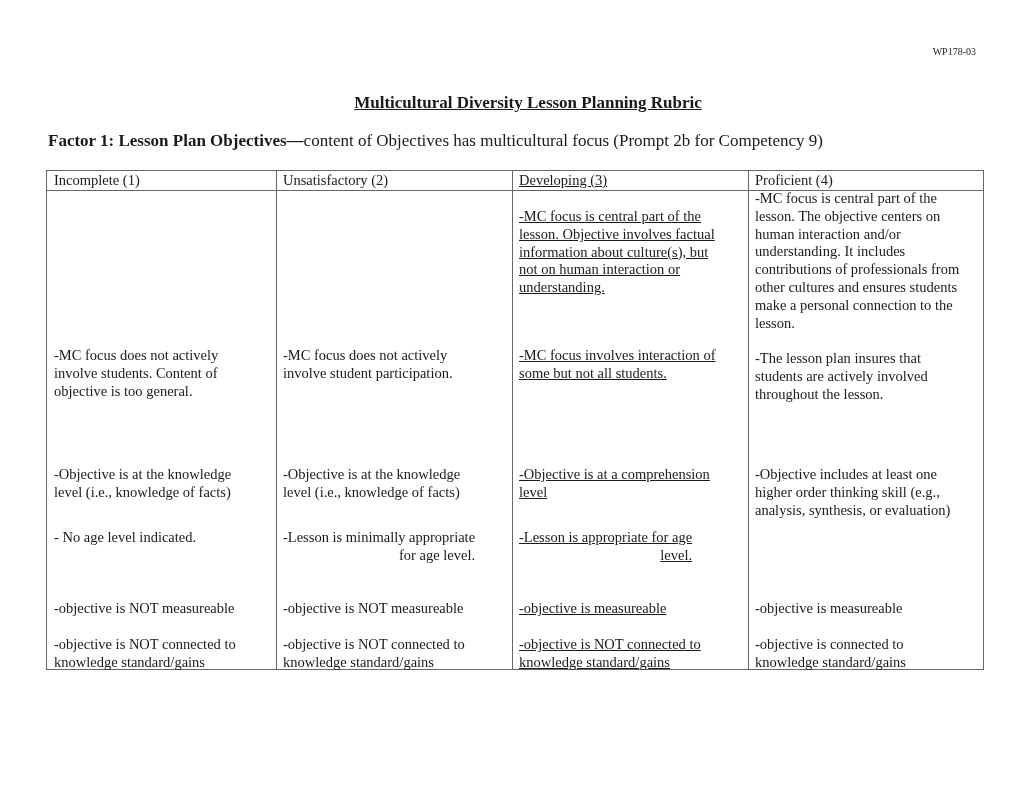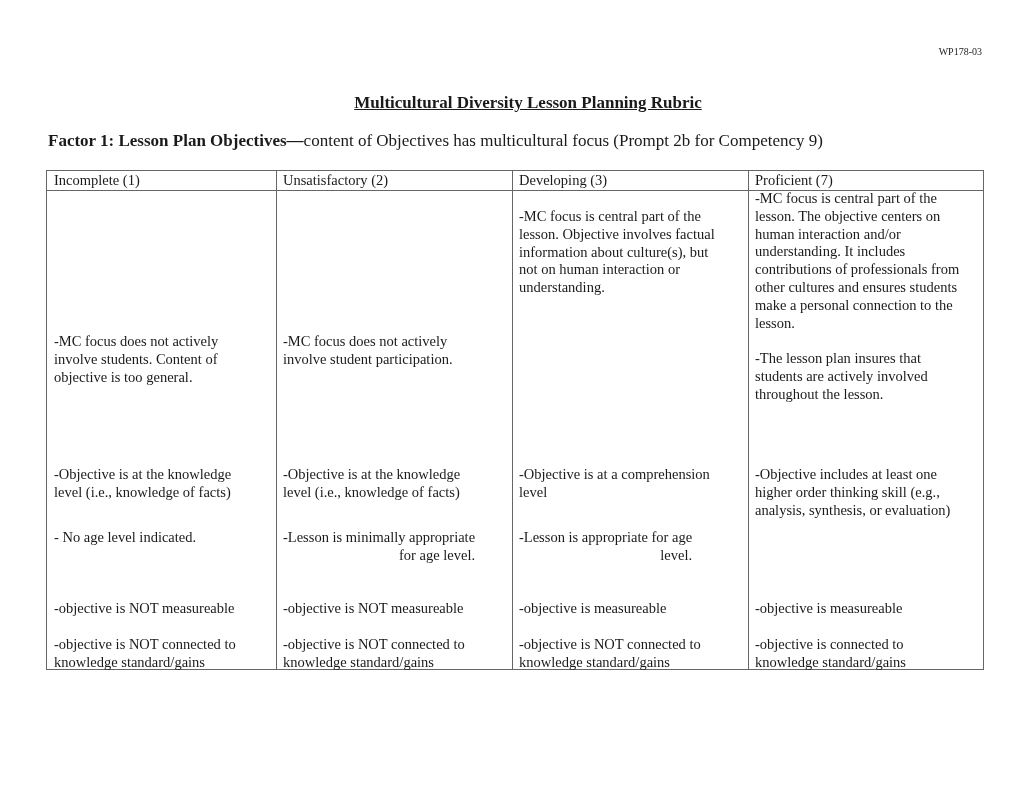--- a/index.html
+++ b/index.html
@@ -1,33 +1,33 @@
 <!DOCTYPE html>
 <html><head>
   <meta charset="utf-8">
   <style>
     html, body { margin: 0; padding: 0; background: #ffffff; }
     body { width: 1024px; height: 791px; position: relative; overflow: hidden;
            font-family: "Liberation Serif", serif; color: #1a1a1a; }
-    .docid { position: absolute; left: 6px; width: 976px; top: 46px; text-align: right;
+    .docid { position: absolute; left: 0; width: 976px; top: 46px; text-align: right;
              font-size: 10px; color: #222; }
     .title { position: absolute; left: 16px; width: 1024px; top: 93px; text-align: center;
              font-weight: bold; font-size: 17px; text-decoration: underline; }
     .factor { position: absolute; left: 48px; top: 131px; font-size: 17px; white-space: nowrap; }
     .factor b { font-weight: bold; }
     .tbl { position: absolute; left: 46px; top: 170px; width: 938px; height: 500px;
            border: 1px solid #666; box-sizing: border-box; }
     .hline { position: absolute; left: 0; right: 0; top: 19px; height: 0; border-top: 1px solid #666; }
     .vline { position: absolute; top: 0; bottom: 0; width: 0; border-left: 1px solid #666; }
     .v1 { left: 229px; } .v2 { left: 465px; } .v3 { left: 701px; }
     .th { position: absolute; top: 1px; font-size: 14.5px; line-height: 17.8px; white-space: nowrap; }
     .p { position: absolute; font-size: 14.5px; line-height: 17.8px; white-space: pre-line; }
-    .c0 { left: 7px; } .c1 { left: 236px; } .c2 { left: 472px; } .c3 { left: 708px; }
+    .c0 { left: 7px; } .c1 { left: 236px; } .c2 { left: 472px; text-decoration: underline; } .c3 { left: 708px; }
     .r0.c0, .r0.c1, .r0.c2 { top: 37px; } .r0.c3 { top: 19px; }
-    .r1.c0, .r1.c1, .r1.c2 { top: 162px; } .r1.c3 { top: 179px; }
+    .r1.c0, .r1.c1, .r1.c2 { top: 176px; } .r1.c3 { top: 179px; }
     .r2 { top: 251px; margin-top: 44px; }
     .r3.c0, .r3.c1, .r3.c2 { top: 358px; text-align: right; } .r3.c3 { top: 340px; }
     .r4 { top: 429px; }
     .r5 { top: 465px; }
   </style>
 </head>
 <body>
 
 <div class="docid">WP178-03</div>
 <div class="title">Multicultural Diversity Lesson Planning Rubric</div>
@@ -35,21 +35,21 @@
 
 <div class="tbl">
   <div class="hline"></div>
   <div class="vline v1"></div>
   <div class="vline v2"></div>
   <div class="vline v3"></div>
 
   <div class="th c0">Incomplete (1)</div>
   <div class="th c1">Unsatisfactory (2)</div>
   <div class="th c2">Developing (3)</div>
-  <div class="th c3">Proficient (7)</div>
+  <div class="th c3">Proficient (4)</div>
 
   <div class="p c0 r1">-MC focus does not actively
 involve students.  Content of
 objective is too general.</div>
   <div class="p c0 r2">-Objective is at the knowledge
 level (i.e., knowledge of facts)</div>
   <div class="p c0 r3">- No age level indicated.</div>
   <div class="p c0 r4">-objective is NOT measureable</div>
   <div class="p c0 r5">-objective is NOT connected to
 knowledge standard/gains</div>
@@ -62,20 +62,22 @@
 for age level.</div>
   <div class="p c1 r4">-objective is NOT measureable</div>
   <div class="p c1 r5">-objective is NOT connected to
 knowledge standard/gains</div>
 
   <div class="p c2 r0">-MC focus is central part of the
 lesson.  Objective involves factual
 information about culture(s), but
 not on human interaction or
 understanding.</div>
+  <div class="p c2 r1">-MC focus involves interaction of
+some but not all students.</div>
   <div class="p c2 r2">-Objective is at a comprehension
 level</div>
   <div class="p c2 r3">-Lesson is appropriate for age
 level.</div>
   <div class="p c2 r4">-objective is measureable</div>
   <div class="p c2 r5">-objective is NOT connected to
 knowledge standard/gains</div>
 
   <div class="p c3 r0">-MC focus is central part of the
 lesson.  The objective centers on

